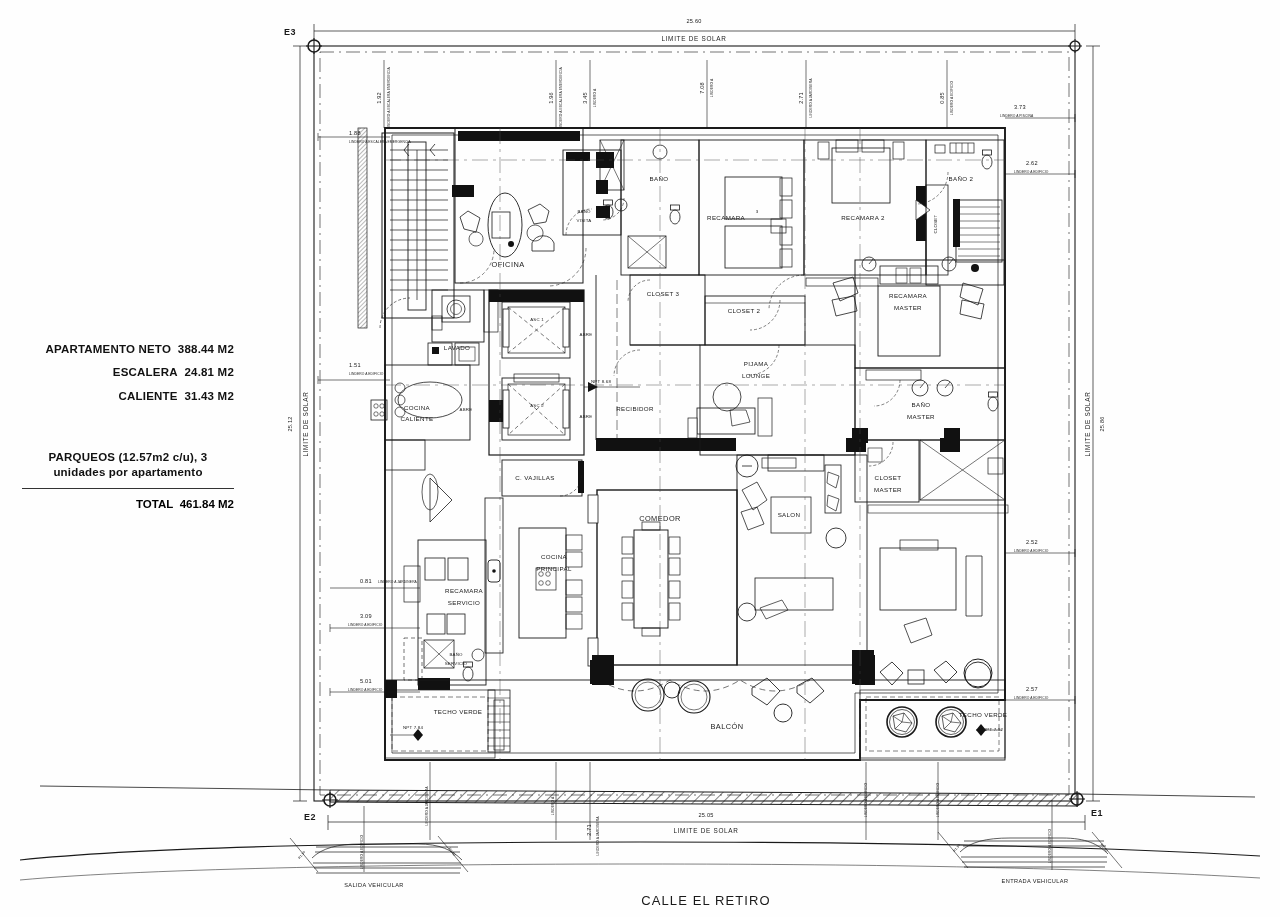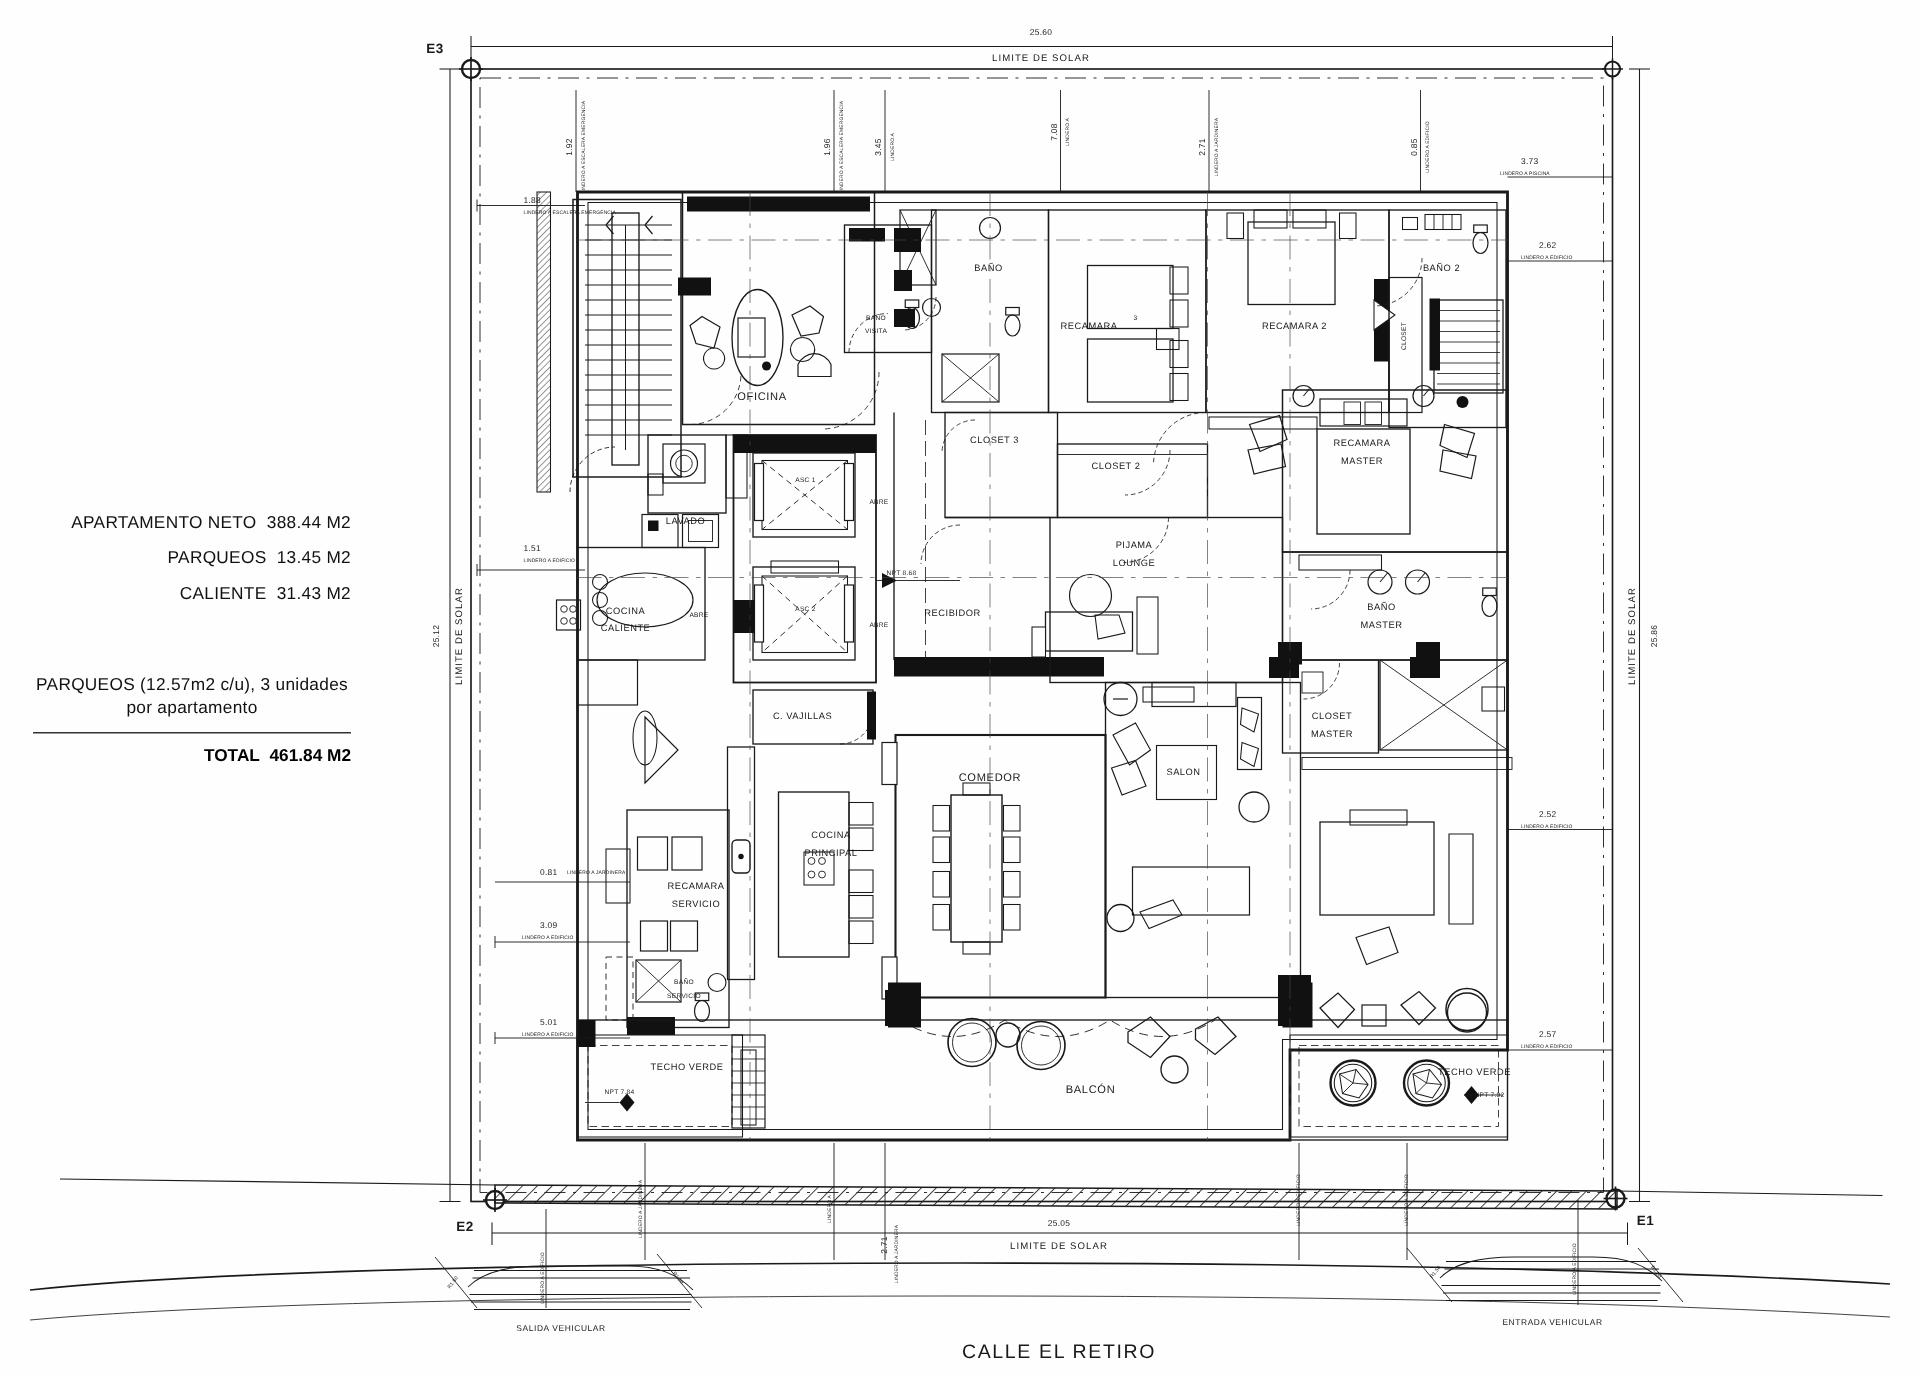--- a/index.html
+++ b/index.html
@@ -17,21 +17,21 @@
   }
   
   #legend {
     position: absolute;
     left: 22px; top: 342px;
     width: 212px;
     text-align: right;
   }
   #legend .row {
     font-size: 11.5px;
-    font-weight: normal;
+    font-weight: bold;
     color: #111;
     letter-spacing: .2px;
     margin-bottom: 9px;
     line-height: 1.25;
   }
   #legend .row.wrap { text-align: center; margin-top: 47px; }
   #legend .rule {
     border-top: 1.4px solid #333;
     margin: 6px 0 9px 0;
     width: 100%;
@@ -65,21 +65,21 @@
 </head>
 <body>
 
 <div id="page">
 
   <div id="legend">
     <div class="row">
       <span>APARTAMENTO NETO</span>&nbsp;&nbsp;<span>388.44 M2</span>
     </div>
     <div class="row">
-      <span>PARQUEOS</span>&nbsp;&nbsp;<span>13.45 M2</span>
+      <span>ESCALERA</span>&nbsp;&nbsp;<span>24.81 M2</span>
     </div>
     <div class="row">
       <span>CALIENTE</span>&nbsp;&nbsp;<span>31.43 M2</span>
     </div>
     <div class="row wrap">PARQUEOS  (12.57m2 c/u), 3 unidades por apartamento</div>
     <div class="rule"></div>
     <div class="total">
       <span>TOTAL</span>&nbsp;&nbsp;<span>461.84 M2</span>
     </div>
   </div>

